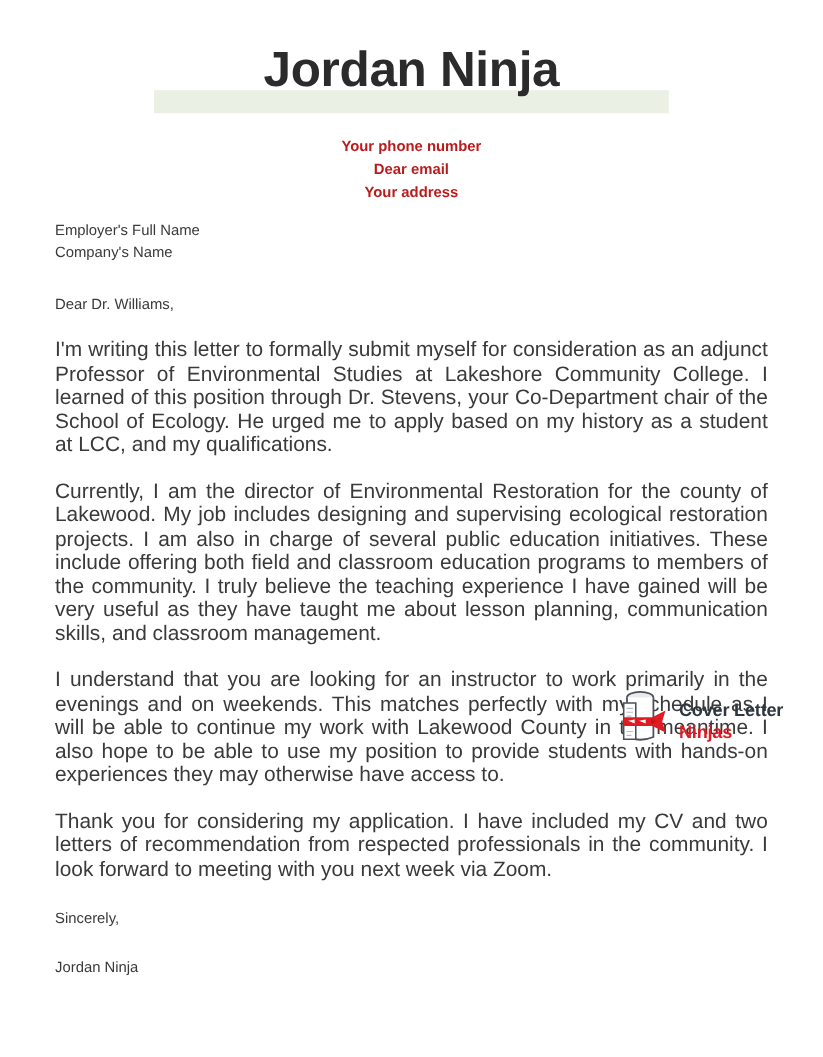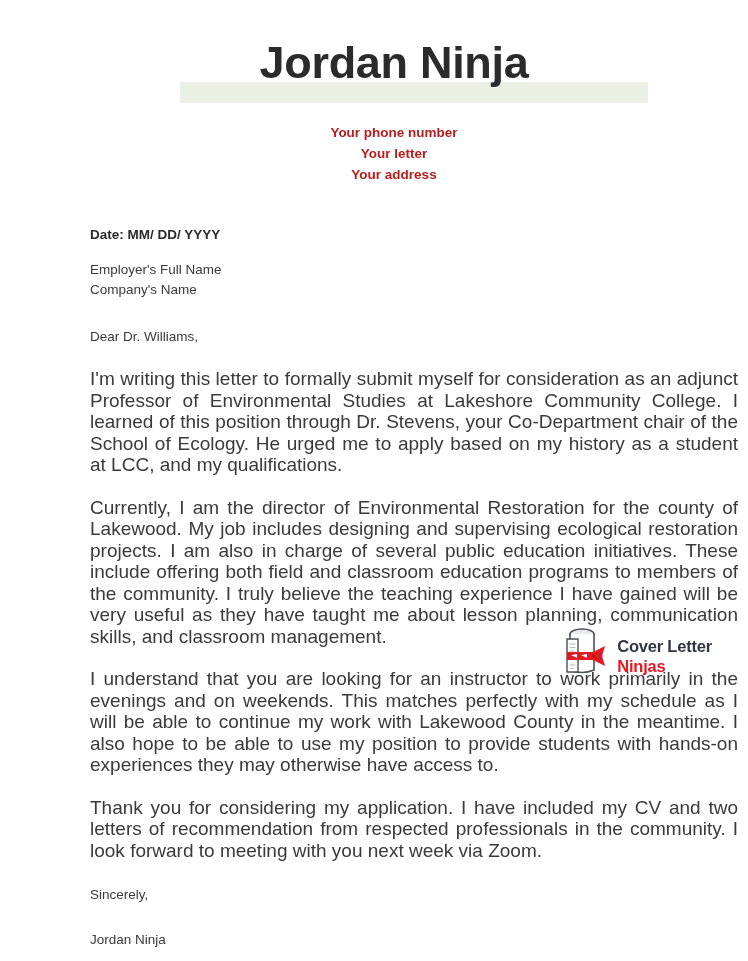--- a/index.html
+++ b/index.html
@@ -14,21 +14,20 @@
     color: #333333;
     position: relative;
     overflow: hidden;
   }
 
   .page {
     position: relative;
     width: 748px;
     height: 694px;
     box-sizing: border-box;
-    padding-left: 40px;
   }
 
   
   .header {
     position: relative;
     padding-top: 34px;
   }
   .name-wrap {
     position: relative;
     text-align: center;
@@ -161,28 +160,27 @@
 <div class="page">
 
   <div class="header">
     <div class="name-wrap">
       <div class="name-band"></div>
       <h1 class="name">Jordan Ninja</h1>
     </div>
 
     <div class="contact">
       <div class="contact-line">Your phone number</div>
-      <div class="contact-line">Your letter</div>
+      <div class="contact-line">Dear email</div>
       <div class="contact-line">Your address</div>
     </div>
   </div>
 
   <div class="letter">
 
-    <div class="date">Date: MM/ DD/ YYYY</div>
 
     <div class="recipient">
       <div class="recipient-line">Employer's Full Name</div>
       <div class="recipient-line">Company's Name</div>
     </div>
 
     <div class="salutation">Dear Dr. Williams,</div>
 
     <p class="para">I'm writing this letter to formally submit myself for consideration as an adjunct Professor of Environmental Studies at Lakeshore Community College. I learned of this position through Dr. Stevens, your Co-Department chair of the School of Ecology. He urged me to apply based on my history as a student at LCC, and my qualifications.</p>
     <p class="para">Currently, I am the director of Environmental Restoration for the county of Lakewood. My job includes designing and supervising ecological restoration projects. I am also in charge of several public education initiatives. These include offering both field and classroom education programs to members of the community. I truly believe the teaching experience I have gained will be very useful as they have taught me about lesson planning, communication skills, and classroom management.</p>

